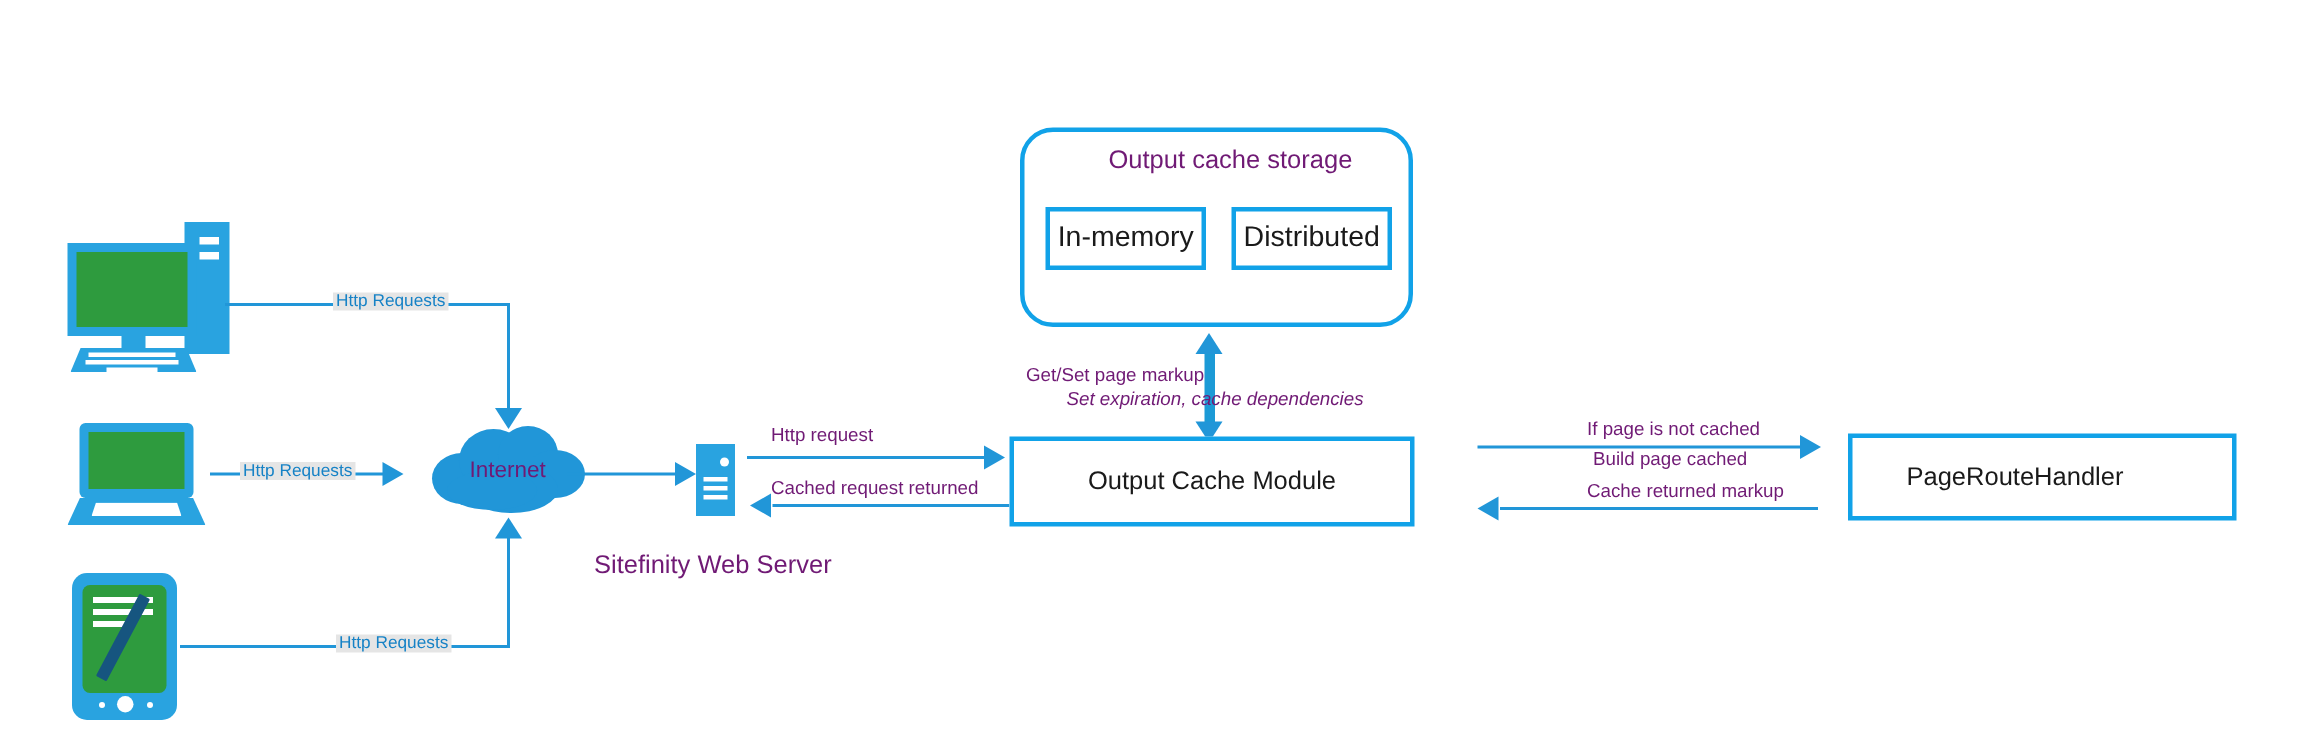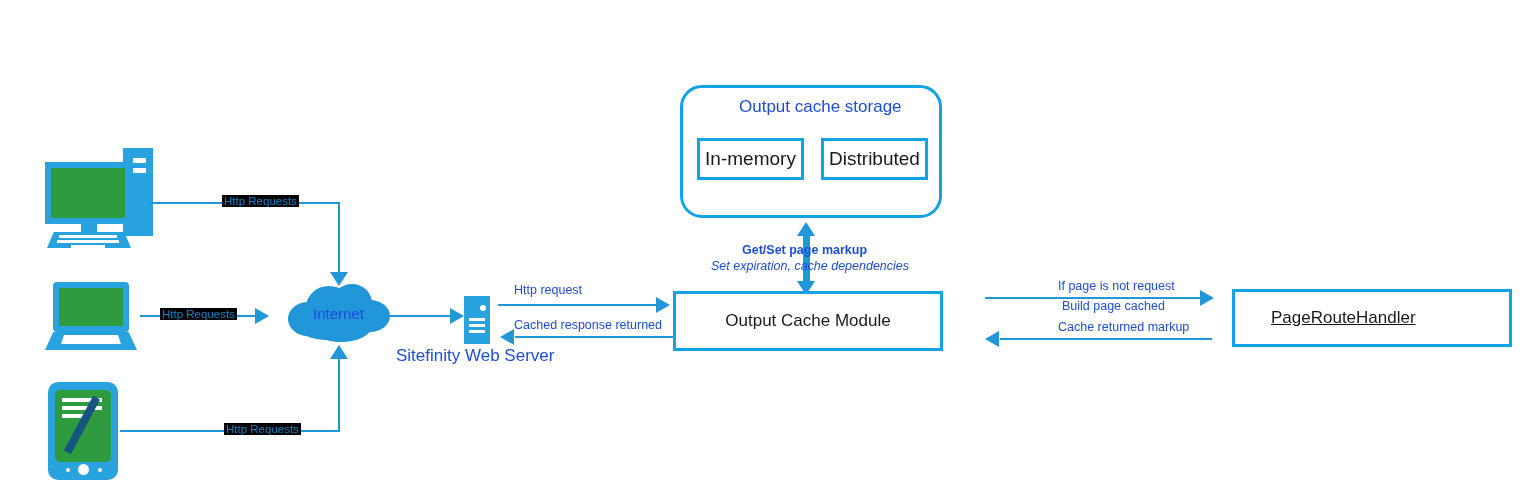--- a/index.html
+++ b/index.html
@@ -41,27 +41,27 @@
     background: #ffffff;
     display: flex;
     align-items: center;
     justify-content: center;
     color: #1a1a1a;
     font-size: 19px;
   }
 
   
   .label-dark {
-    color: #1d4ed8;
+    color: #701a75;
     white-space: nowrap;
   }
   .label-blue {
     color: #1682C6;
     white-space: nowrap;
-    background: #000000;
+    background: #e5e5e5;
     font-size: 11.5px;
     padding: 0 2px;
   }
   .title-text { font-size: 17px; }
   .body-text  { font-size: 15px; }
   .small-text { font-size: 12.5px; }
 
   
   .hline { background: #2196D8; height: 2px; }
   .vline { background: #2196D8; width: 2px; }
@@ -170,56 +170,56 @@
   <div class="abs hline" style="left:378px; top:315px; width:78px;"></div>
   <div class="abs arrow-r" style="left:450px; top:308px;"></div>
 
   <div class="abs" style="left:464px; top:296px; width:26px; height:48px;">
     <div class="abs" style="left:0; top:0; width:26px; height:48px; background:#29A3E0;"></div>
     <div class="abs" style="left:16px; top:9px; width:6px; height:6px; background:#ffffff; border-radius:50%;"></div>
     <div class="abs" style="left:5px; top:22px; width:16px; height:3px; background:#ffffff;"></div>
     <div class="abs" style="left:5px; top:28px; width:16px; height:3px; background:#ffffff;"></div>
     <div class="abs" style="left:5px; top:34px; width:16px; height:3px; background:#ffffff;"></div>
   </div>
-  <div class="abs label-dark title-text" style="left:396px; top:346px;">Sitefinity Web Server</div>
+  <div class="abs label-dark title-text" style="left:396px; top:367px;">Sitefinity Web Server</div>
 
   <div class="abs hline" style="left:498px; top:304px; width:160px;"></div>
   <div class="abs arrow-r" style="left:656px; top:297px;"></div>
   <div class="abs label-dark small-text" style="left:514px; top:283px;">Http request</div>
 
   <div class="abs hline" style="left:515px; top:336px; width:158px;"></div>
   <div class="abs arrow-l" style="left:500px; top:329px;"></div>
-  <div class="abs label-dark small-text" style="left:514px; top:318px;">Cached response returned</div>
+  <div class="abs label-dark small-text" style="left:514px; top:318px;">Cached request returned</div>
 
   <div class="abs rounded-box" style="left:680px; top:85px; width:262px; height:133px;"></div>
   <div class="abs label-dark title-text" style="left:739px; top:97px;">Output cache storage</div>
 
   <div class="abs inner-box" style="left:821px; top:138px; width:107px; height:42px;">
     <span>Distributed</span>
   </div>
   <div class="abs inner-box" style="left:697px; top:138px; width:107px; height:42px;">
     <span>In-memory</span>
   </div>
 
   <div class="abs thick-v" style="left:803px; top:235px; height:50px;"></div>
   <div class="abs arrow-u" style="left:797px; top:222px;"></div>
   <div class="abs arrow-d" style="left:797px; top:281px;"></div>
-  <div class="abs label-dark small-text" style="left:742px; top:243px;font-weight:bold;">Get/Set page markup</div>
+  <div class="abs label-dark small-text" style="left:684px; top:243px;">Get/Set page markup</div>
   <div class="abs label-dark small-text" style="left:711px; top:259px;font-style:italic;">Set expiration, cache dependencies</div>
 
   <div class="abs box title-text" style="left:673px; top:291px; width:270px; height:60px;">
     <span>Output Cache Module</span>
   </div>
 
   <div class="abs hline" style="left:985px; top:297px; width:218px;"></div>
   <div class="abs arrow-r" style="left:1200px; top:290px;"></div>
-  <div class="abs label-dark small-text" style="left:1058px; top:279px;">If page is not request</div>
+  <div class="abs label-dark small-text" style="left:1058px; top:279px;">If page is not cached</div>
   <div class="abs label-dark small-text" style="left:1062px; top:299px;">Build page cached</div>
 
   <div class="abs hline" style="left:1000px; top:338px; width:212px;"></div>
   <div class="abs arrow-l" style="left:985px; top:331px;"></div>
   <div class="abs label-dark small-text" style="left:1058px; top:320px;">Cache returned markup</div>
 
-  <div class="abs box title-text" style="left:1232px; top:289px; width:280px; height:58px; justify-content:flex-start; padding-left:36px;text-decoration:underline;">
+  <div class="abs box title-text" style="left:1232px; top:289px; width:259px; height:58px; justify-content:flex-start; padding-left:36px;">
     <span>PageRouteHandler</span>
   </div>
 
 </div>
 
 </body></html>

